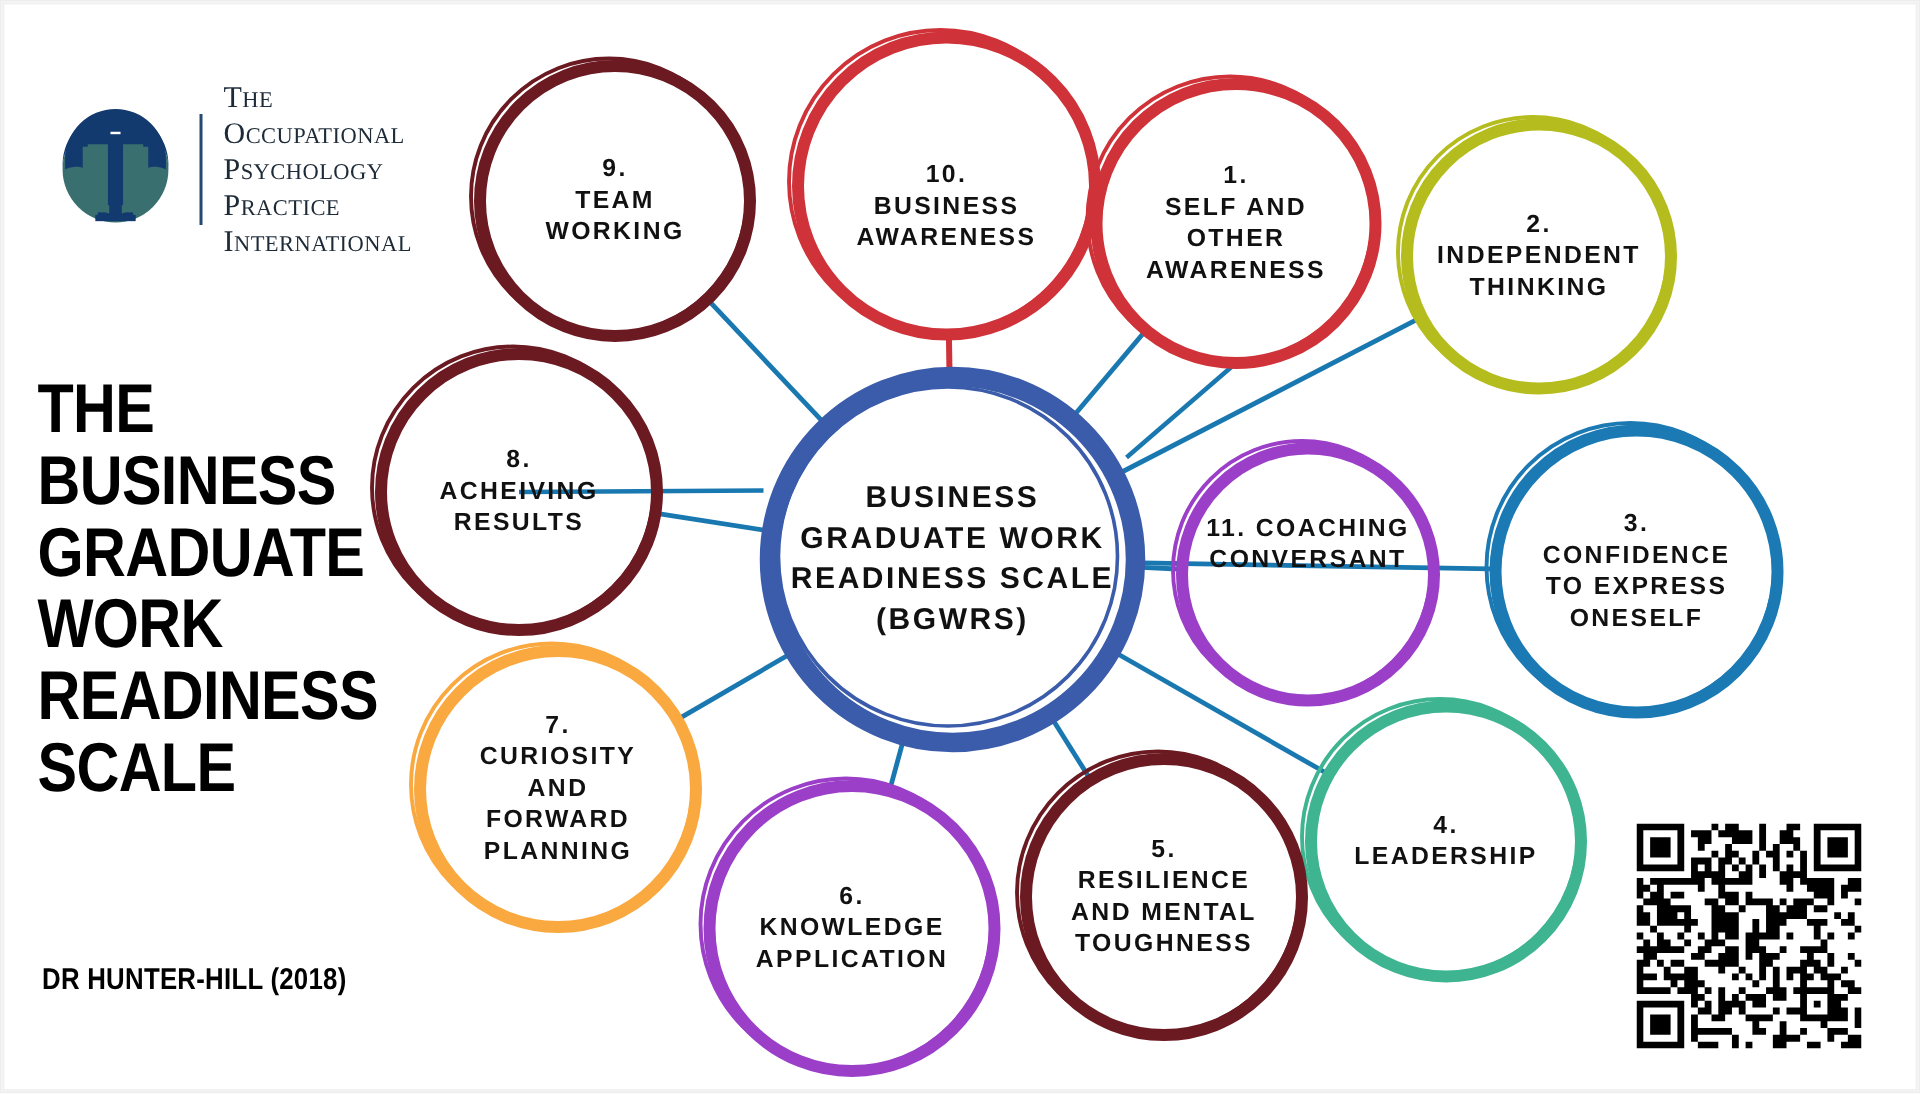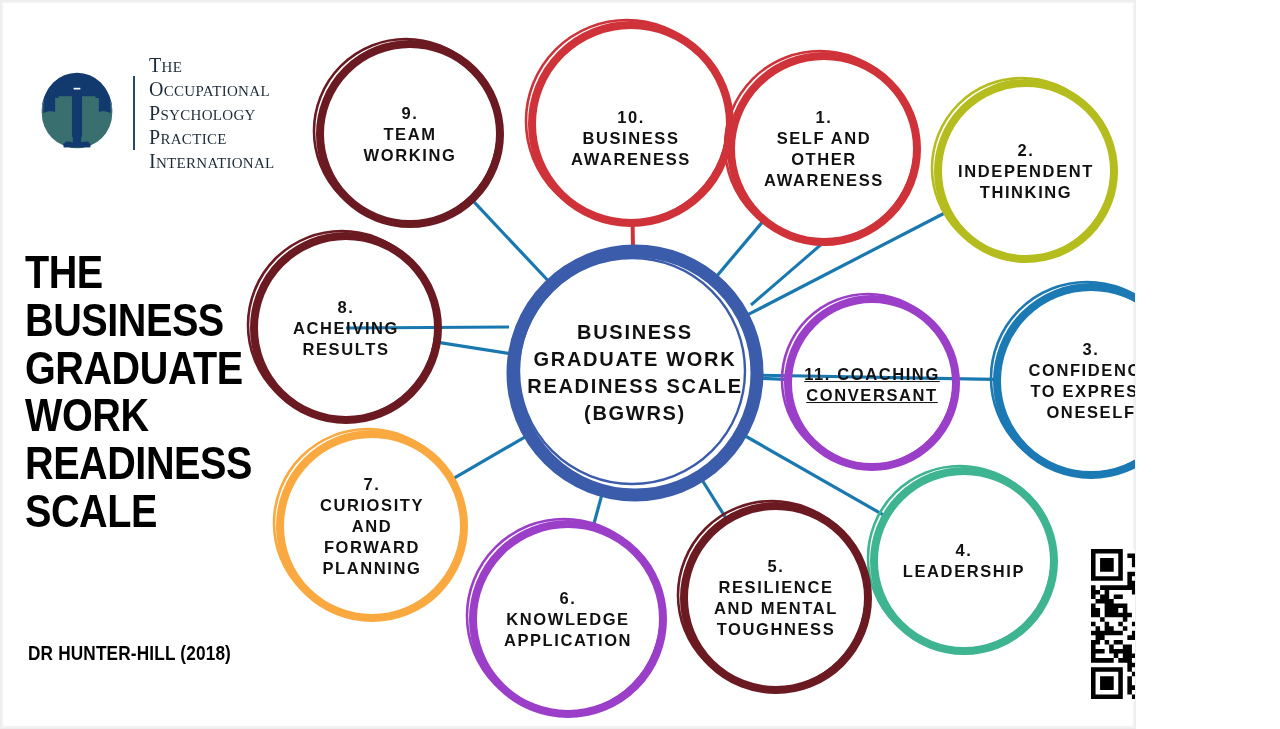--- a/index.html
+++ b/index.html
@@ -3,21 +3,21 @@
 <meta charset="utf-8">
 <title>The Business Graduate Work Readiness Scale</title>
 <style>
   html, body {
     margin: 0;
     padding: 0;
     background: #ffffff;
   }
   #canvas {
     position: relative;
-    width: 1136px;
+    width: 1280px;
     height: 729px;
     background: #ffffff;
     overflow: hidden;
     font-family: "Liberation Sans", sans-serif;
     box-sizing: border-box;
     border: 1px solid #ededed;
   }
   #edge-top, #edge-bottom, #edge-left, #edge-right {
     position: absolute;
     background: #f2f2f2;
@@ -273,21 +273,21 @@
 PLANNING</div>
       <div class="node-label spoke" style="left: 345px; top: 327px; width: 170px;">8.
 ACHEIVING
 RESULTS</div>
       <div class="node-label spoke" style="left: 409px; top: 133px; width: 166px;">9.
 TEAM
 WORKING</div>
       <div class="node-label spoke" style="left: 630px; top: 137px; width: 184px;">10.
 BUSINESS
 AWARENESS</div>
-      <div class="node-label spoke" style="left: 871px; top: 384px; width: 154px; text-decoration: underline;">11. COACHING
+      <div class="node-label spoke" style="left: 871px; top: 362px; width: 154px;">11. COACHING
 CONVERSANT</div>
     </div>
 
   <svg id="qr-code" viewBox="0 0 33 33">
     <rect width="33" height="33" fill="#ffffff"></rect>
     <g id="qr-modules" fill="#000000">
         <path d="M0 0h1v1h-1zM1 0h1v1h-1zM2 0h1v1h-1zM3 0h1v1h-1zM4 0h1v1h-1zM5 0h1v1h-1zM6 0h1v1h-1zM11 0h1v1h-1zM13 0h1v1h-1zM14 0h1v1h-1zM18 0h1v1h-1zM22 0h1v1h-1zM23 0h1v1h-1zM26 0h1v1h-1zM27 0h1v1h-1zM28 0h1v1h-1zM29 0h1v1h-1zM30 0h1v1h-1zM31 0h1v1h-1zM32 0h1v1h-1zM0 1h1v1h-1zM6 1h1v1h-1zM8 1h1v1h-1zM9 1h1v1h-1zM10 1h1v1h-1zM12 1h1v1h-1zM13 1h1v1h-1zM14 1h1v1h-1zM15 1h1v1h-1zM16 1h1v1h-1zM18 1h1v1h-1zM21 1h1v1h-1zM22 1h1v1h-1zM26 1h1v1h-1zM32 1h1v1h-1zM0 2h1v1h-1zM2 2h1v1h-1zM3 2h1v1h-1zM4 2h1v1h-1zM6 2h1v1h-1zM9 2h1v1h-1zM10 2h1v1h-1zM14 2h1v1h-1zM15 2h1v1h-1zM16 2h1v1h-1zM18 2h1v1h-1zM21 2h1v1h-1zM22 2h1v1h-1zM23 2h1v1h-1zM26 2h1v1h-1zM28 2h1v1h-1zM29 2h1v1h-1zM30 2h1v1h-1zM32 2h1v1h-1zM0 3h1v1h-1zM2 3h1v1h-1zM3 3h1v1h-1zM4 3h1v1h-1zM6 3h1v1h-1zM9 3h1v1h-1zM13 3h1v1h-1zM18 3h1v1h-1zM20 3h1v1h-1zM23 3h1v1h-1zM26 3h1v1h-1zM28 3h1v1h-1zM29 3h1v1h-1zM30 3h1v1h-1zM32 3h1v1h-1zM0 4h1v1h-1zM2 4h1v1h-1zM3 4h1v1h-1zM4 4h1v1h-1zM6 4h1v1h-1zM11 4h1v1h-1zM13 4h1v1h-1zM14 4h1v1h-1zM17 4h1v1h-1zM19 4h1v1h-1zM20 4h1v1h-1zM22 4h1v1h-1zM24 4h1v1h-1zM26 4h1v1h-1zM28 4h1v1h-1zM29 4h1v1h-1zM30 4h1v1h-1zM32 4h1v1h-1zM0 5h1v1h-1zM6 5h1v1h-1zM8 5h1v1h-1zM9 5h1v1h-1zM10 5h1v1h-1zM12 5h1v1h-1zM13 5h1v1h-1zM15 5h1v1h-1zM17 5h1v1h-1zM20 5h1v1h-1zM24 5h1v1h-1zM26 5h1v1h-1zM32 5h1v1h-1zM0 6h1v1h-1zM1 6h1v1h-1zM2 6h1v1h-1zM3 6h1v1h-1zM4 6h1v1h-1zM5 6h1v1h-1zM6 6h1v1h-1zM8 6h1v1h-1zM10 6h1v1h-1zM12 6h1v1h-1zM14 6h1v1h-1zM16 6h1v1h-1zM18 6h1v1h-1zM20 6h1v1h-1zM22 6h1v1h-1zM24 6h1v1h-1zM26 6h1v1h-1zM27 6h1v1h-1zM28 6h1v1h-1zM29 6h1v1h-1zM30 6h1v1h-1zM31 6h1v1h-1zM32 6h1v1h-1zM8 7h1v1h-1zM9 7h1v1h-1zM10 7h1v1h-1zM11 7h1v1h-1zM12 7h1v1h-1zM15 7h1v1h-1zM16 7h1v1h-1zM18 7h1v1h-1zM21 7h1v1h-1zM22 7h1v1h-1zM23 7h1v1h-1zM24 7h1v1h-1zM0 8h1v1h-1zM2 8h1v1h-1zM3 8h1v1h-1zM4 8h1v1h-1zM5 8h1v1h-1zM6 8h1v1h-1zM7 8h1v1h-1zM8 8h1v1h-1zM9 8h1v1h-1zM11 8h1v1h-1zM12 8h1v1h-1zM13 8h1v1h-1zM14 8h1v1h-1zM15 8h1v1h-1zM16 8h1v1h-1zM21 8h1v1h-1zM22 8h1v1h-1zM24 8h1v1h-1zM25 8h1v1h-1zM26 8h1v1h-1zM27 8h1v1h-1zM28 8h1v1h-1zM31 8h1v1h-1zM32 8h1v1h-1zM0 9h1v1h-1zM1 9h1v1h-1zM3 9h1v1h-1zM9 9h1v1h-1zM12 9h1v1h-1zM22 9h1v1h-1zM25 9h1v1h-1zM26 9h1v1h-1zM27 9h1v1h-1zM28 9h1v1h-1zM30 9h1v1h-1zM31 9h1v1h-1zM32 9h1v1h-1zM0 10h1v1h-1zM2 10h1v1h-1zM3 10h1v1h-1zM5 10h1v1h-1zM6 10h1v1h-1zM12 10h1v1h-1zM13 10h1v1h-1zM14 10h1v1h-1zM16 10h1v1h-1zM26 10h1v1h-1zM27 10h1v1h-1zM28 10h1v1h-1zM30 10h1v1h-1zM1 11h1v1h-1zM2 11h1v1h-1zM3 11h1v1h-1zM4 11h1v1h-1zM10 11h1v1h-1zM11 11h1v1h-1zM13 11h1v1h-1zM14 11h1v1h-1zM16 11h1v1h-1zM17 11h1v1h-1zM18 11h1v1h-1zM19 11h1v1h-1zM21 11h1v1h-1zM23 11h1v1h-1zM24 11h1v1h-1zM25 11h1v1h-1zM28 11h1v1h-1zM32 11h1v1h-1zM0 12h1v1h-1zM3 12h1v1h-1zM4 12h1v1h-1zM5 12h1v1h-1zM6 12h1v1h-1zM7 12h1v1h-1zM11 12h1v1h-1zM12 12h1v1h-1zM15 12h1v1h-1zM19 12h1v1h-1zM20 12h1v1h-1zM22 12h1v1h-1zM23 12h1v1h-1zM24 12h1v1h-1zM26 12h1v1h-1zM27 12h1v1h-1zM0 13h1v1h-1zM1 13h1v1h-1zM3 13h1v1h-1zM4 13h1v1h-1zM5 13h1v1h-1zM7 13h1v1h-1zM11 13h1v1h-1zM12 13h1v1h-1zM13 13h1v1h-1zM14 13h1v1h-1zM19 13h1v1h-1zM20 13h1v1h-1zM21 13h1v1h-1zM22 13h1v1h-1zM23 13h1v1h-1zM24 13h1v1h-1zM29 13h1v1h-1zM31 13h1v1h-1zM0 14h1v1h-1zM1 14h1v1h-1zM3 14h1v1h-1zM4 14h1v1h-1zM5 14h1v1h-1zM6 14h1v1h-1zM7 14h1v1h-1zM8 14h1v1h-1zM11 14h1v1h-1zM12 14h1v1h-1zM13 14h1v1h-1zM14 14h1v1h-1zM17 14h1v1h-1zM19 14h1v1h-1zM20 14h1v1h-1zM21 14h1v1h-1zM25 14h1v1h-1zM26 14h1v1h-1zM27 14h1v1h-1zM30 14h1v1h-1zM31 14h1v1h-1zM2 15h1v1h-1zM7 15h1v1h-1zM11 15h1v1h-1zM12 15h1v1h-1zM13 15h1v1h-1zM14 15h1v1h-1zM17 15h1v1h-1zM19 15h1v1h-1zM20 15h1v1h-1zM26 15h1v1h-1zM32 15h1v1h-1zM0 16h1v1h-1zM3 16h1v1h-1zM6 16h1v1h-1zM9 16h1v1h-1zM11 16h1v1h-1zM13 16h1v1h-1zM14 16h1v1h-1zM16 16h1v1h-1zM17 16h1v1h-1zM18 16h1v1h-1zM19 16h1v1h-1zM20 16h1v1h-1zM22 16h1v1h-1zM26 16h1v1h-1zM28 16h1v1h-1zM31 16h1v1h-1zM1 17h1v1h-1zM3 17h1v1h-1zM4 17h1v1h-1zM7 17h1v1h-1zM10 17h1v1h-1zM11 17h1v1h-1zM12 17h1v1h-1zM16 17h1v1h-1zM17 17h1v1h-1zM27 17h1v1h-1zM0 18h1v1h-1zM1 18h1v1h-1zM2 18h1v1h-1zM3 18h1v1h-1zM4 18h1v1h-1zM5 18h1v1h-1zM6 18h1v1h-1zM9 18h1v1h-1zM10 18h1v1h-1zM13 18h1v1h-1zM14 18h1v1h-1zM16 18h1v1h-1zM17 18h1v1h-1zM18 18h1v1h-1zM21 18h1v1h-1zM24 18h1v1h-1zM25 18h1v1h-1zM26 18h1v1h-1zM27 18h1v1h-1zM1 19h1v1h-1zM2 19h1v1h-1zM8 19h1v1h-1zM9 19h1v1h-1zM12 19h1v1h-1zM13 19h1v1h-1zM14 19h1v1h-1zM16 19h1v1h-1zM18 19h1v1h-1zM19 19h1v1h-1zM20 19h1v1h-1zM25 19h1v1h-1zM28 19h1v1h-1zM31 19h1v1h-1zM0 20h1v1h-1zM1 20h1v1h-1zM3 20h1v1h-1zM5 20h1v1h-1zM6 20h1v1h-1zM10 20h1v1h-1zM11 20h1v1h-1zM12 20h1v1h-1zM13 20h1v1h-1zM14 20h1v1h-1zM18 20h1v1h-1zM19 20h1v1h-1zM24 20h1v1h-1zM25 20h1v1h-1zM26 20h1v1h-1zM28 20h1v1h-1zM32 20h1v1h-1zM0 21h1v1h-1zM4 21h1v1h-1zM7 21h1v1h-1zM8 21h1v1h-1zM12 21h1v1h-1zM15 21h1v1h-1zM18 21h1v1h-1zM20 21h1v1h-1zM22 21h1v1h-1zM23 21h1v1h-1zM24 21h1v1h-1zM26 21h1v1h-1zM27 21h1v1h-1zM30 21h1v1h-1zM0 22h1v1h-1zM1 22h1v1h-1zM2 22h1v1h-1zM4 22h1v1h-1zM5 22h1v1h-1zM6 22h1v1h-1zM7 22h1v1h-1zM8 22h1v1h-1zM14 22h1v1h-1zM16 22h1v1h-1zM18 22h1v1h-1zM20 22h1v1h-1zM22 22h1v1h-1zM24 22h1v1h-1zM25 22h1v1h-1zM27 22h1v1h-1zM28 22h1v1h-1zM29 22h1v1h-1zM0 23h1v1h-1zM5 23h1v1h-1zM7 23h1v1h-1zM8 23h1v1h-1zM9 23h1v1h-1zM17 23h1v1h-1zM20 23h1v1h-1zM24 23h1v1h-1zM28 23h1v1h-1zM30 23h1v1h-1zM31 23h1v1h-1zM0 24h1v1h-1zM1 24h1v1h-1zM2 24h1v1h-1zM3 24h1v1h-1zM4 24h1v1h-1zM6 24h1v1h-1zM7 24h1v1h-1zM8 24h1v1h-1zM10 24h1v1h-1zM12 24h1v1h-1zM15 24h1v1h-1zM19 24h1v1h-1zM20 24h1v1h-1zM21 24h1v1h-1zM23 24h1v1h-1zM24 24h1v1h-1zM25 24h1v1h-1zM26 24h1v1h-1zM27 24h1v1h-1zM28 24h1v1h-1zM31 24h1v1h-1zM32 24h1v1h-1zM8 25h1v1h-1zM9 25h1v1h-1zM12 25h1v1h-1zM14 25h1v1h-1zM16 25h1v1h-1zM17 25h1v1h-1zM18 25h1v1h-1zM20 25h1v1h-1zM21 25h1v1h-1zM24 25h1v1h-1zM28 25h1v1h-1zM29 25h1v1h-1zM30 25h1v1h-1zM0 26h1v1h-1zM1 26h1v1h-1zM2 26h1v1h-1zM3 26h1v1h-1zM4 26h1v1h-1zM5 26h1v1h-1zM6 26h1v1h-1zM8 26h1v1h-1zM10 26h1v1h-1zM12 26h1v1h-1zM13 26h1v1h-1zM14 26h1v1h-1zM15 26h1v1h-1zM17 26h1v1h-1zM18 26h1v1h-1zM24 26h1v1h-1zM26 26h1v1h-1zM28 26h1v1h-1zM29 26h1v1h-1zM0 27h1v1h-1zM6 27h1v1h-1zM9 27h1v1h-1zM10 27h1v1h-1zM12 27h1v1h-1zM13 27h1v1h-1zM15 27h1v1h-1zM20 27h1v1h-1zM22 27h1v1h-1zM23 27h1v1h-1zM24 27h1v1h-1zM28 27h1v1h-1zM29 27h1v1h-1zM30 27h1v1h-1zM32 27h1v1h-1zM0 28h1v1h-1zM2 28h1v1h-1zM3 28h1v1h-1zM4 28h1v1h-1zM6 28h1v1h-1zM8 28h1v1h-1zM11 28h1v1h-1zM12 28h1v1h-1zM16 28h1v1h-1zM17 28h1v1h-1zM18 28h1v1h-1zM19 28h1v1h-1zM24 28h1v1h-1zM25 28h1v1h-1zM26 28h1v1h-1zM27 28h1v1h-1zM28 28h1v1h-1zM29 28h1v1h-1zM30 28h1v1h-1zM32 28h1v1h-1zM0 29h1v1h-1zM2 29h1v1h-1zM3 29h1v1h-1zM4 29h1v1h-1zM6 29h1v1h-1zM8 29h1v1h-1zM17 29h1v1h-1zM21 29h1v1h-1zM27 29h1v1h-1zM32 29h1v1h-1zM0 30h1v1h-1zM2 30h1v1h-1zM3 30h1v1h-1zM4 30h1v1h-1zM6 30h1v1h-1zM8 30h1v1h-1zM9 30h1v1h-1zM10 30h1v1h-1zM11 30h1v1h-1zM12 30h1v1h-1zM13 30h1v1h-1zM17 30h1v1h-1zM18 30h1v1h-1zM21 30h1v1h-1zM24 30h1v1h-1zM28 30h1v1h-1zM29 30h1v1h-1zM30 30h1v1h-1zM0 31h1v1h-1zM6 31h1v1h-1zM8 31h1v1h-1zM14 31h1v1h-1zM20 31h1v1h-1zM21 31h1v1h-1zM22 31h1v1h-1zM23 31h1v1h-1zM28 31h1v1h-1zM31 31h1v1h-1zM32 31h1v1h-1zM0 32h1v1h-1zM1 32h1v1h-1zM2 32h1v1h-1zM3 32h1v1h-1zM4 32h1v1h-1zM5 32h1v1h-1zM6 32h1v1h-1zM9 32h1v1h-1zM10 32h1v1h-1zM11 32h1v1h-1zM14 32h1v1h-1zM16 32h1v1h-1zM20 32h1v1h-1zM21 32h1v1h-1zM25 32h1v1h-1zM26 32h1v1h-1zM30 32h1v1h-1zM31 32h1v1h-1zM32 32h1v1h-1z"></path>
       </g>
   </svg>
 

